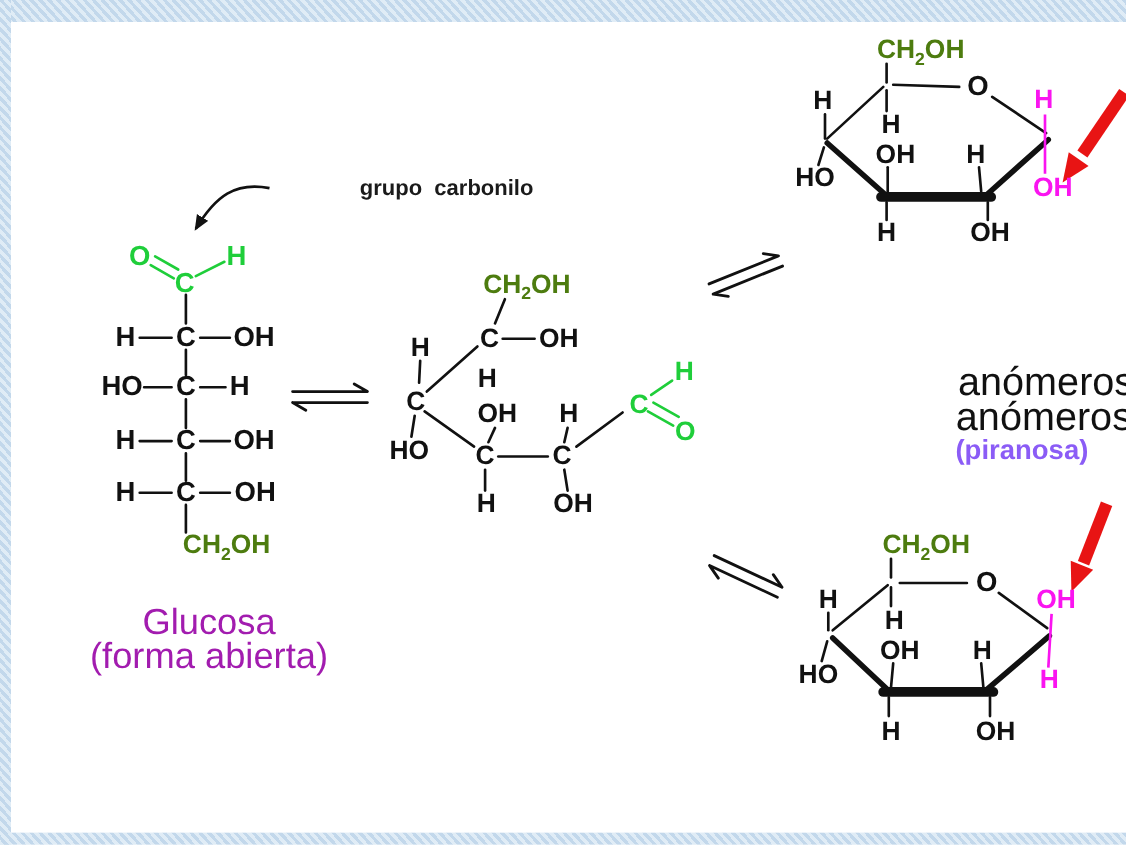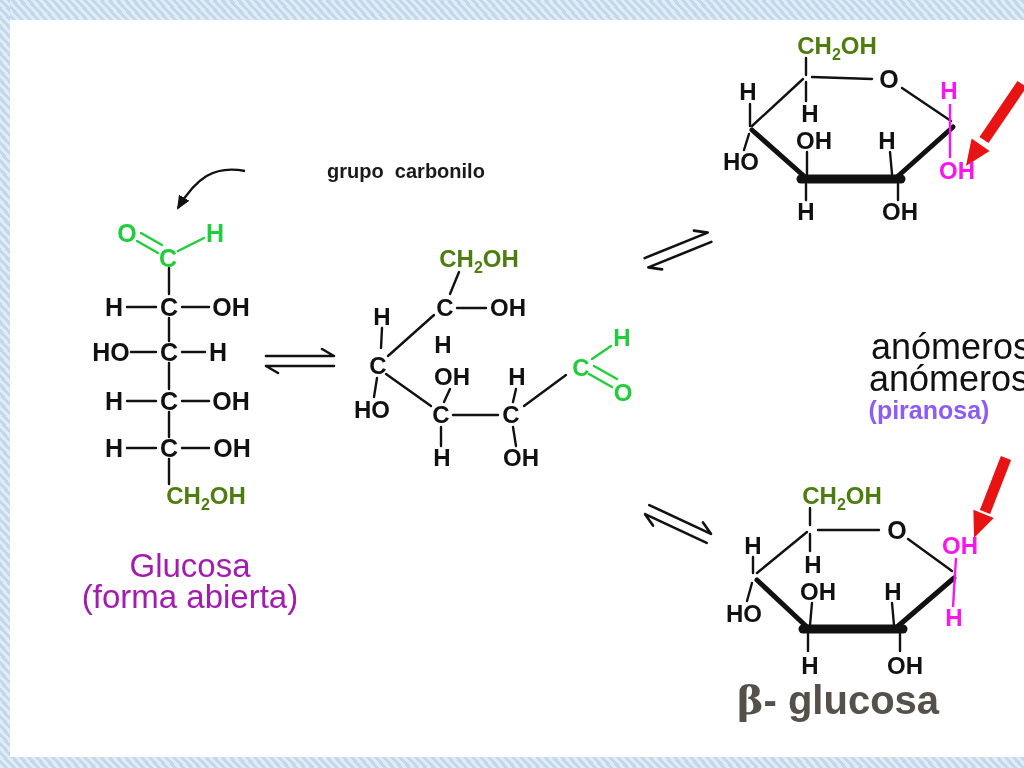--- a/index.html
+++ b/index.html
@@ -203,19 +203,18 @@
   <div class="lb atom a25" style="left:897px;top:530px">O</div>
   <div class="lb atom" style="left:753px;top:546px">H</div>
   <div class="lb atom" style="left:813px;top:565px">H</div>
   <div class="lb atom" style="left:818px;top:592px">OH</div>
   <div class="lb atom" style="left:893px;top:592px">H</div>
   <div class="lb atom" style="left:744px;top:614px">HO</div>
   <div class="lb atom" style="left:810px;top:666px">H</div>
   <div class="lb atom" style="left:905px;top:666px">OH</div>
   <div class="lb atom mag" style="left:960px;top:546px">OH</div>
   <div class="lb atom mag" style="left:954px;top:618px">H</div>
-  <div class="lb species" style="left:838px;top:700px"><span class="greek">β</span><span>- glucosa</span></div>
 
   <div id="frame-top" class="frame"></div>
   <div id="frame-left" class="frame"></div>
   <div id="frame-bottom" class="frame"></div>
 
 </div>
 
 </body></html>

